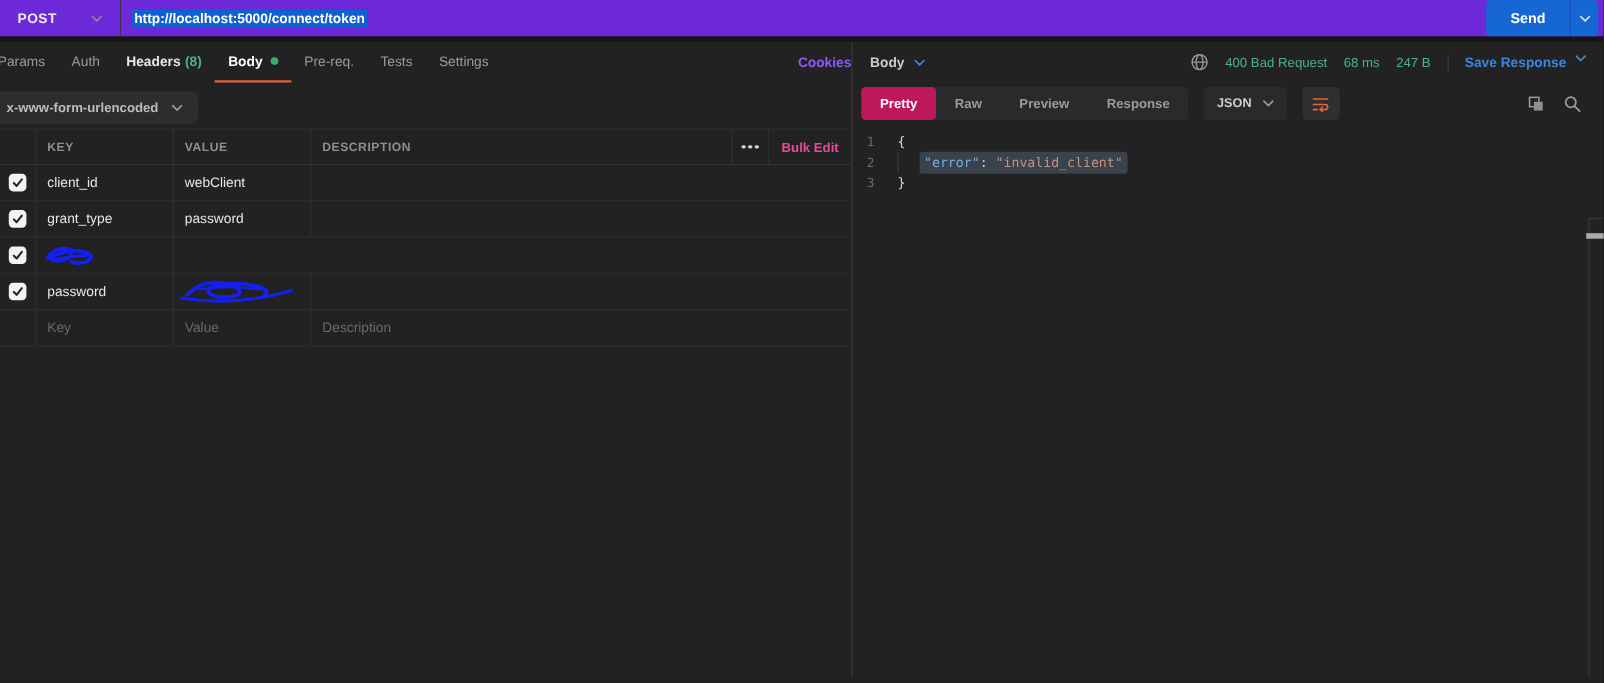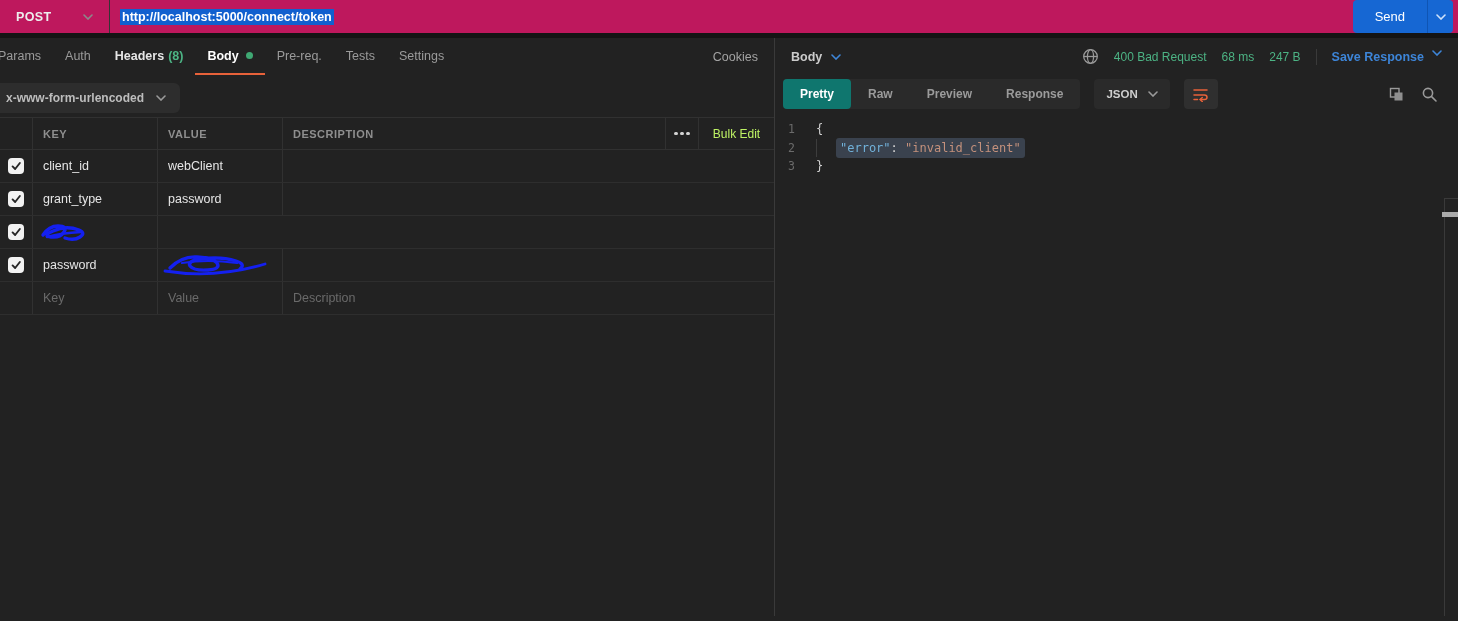--- a/index.html
+++ b/index.html
@@ -3,57 +3,57 @@
 <meta charset="utf-8">
 <style>
   * { margin:0; padding:0; box-sizing:border-box; }
   html,body { background:#141414; }
   .app {
     position:relative; width:1458px; height:621px; overflow:hidden;
     background:#222222; font-family:"Liberation Sans", sans-serif;
     color:#e6e6e6; font-size:12.5px;
   }
   
-  .topbar { height:38px; background:#be185d; border-bottom:5px solid #141414; display:flex; align-items:stretch; }
+  .topbar { height:38px; background:#6d28d9; border-bottom:5px solid #141414; display:flex; align-items:stretch; }
   .method-select { width:110px; display:flex; align-items:center; justify-content:space-between;
     padding:0 16px 0 16px; border-right:1px solid #353535; cursor:pointer; }
   .method-label { font-weight:700; font-size:12.5px; letter-spacing:.4px; color:#ededed; }
   .url-field { flex:1; display:flex; align-items:center; padding:0 10px; }
   .url-selected { background:#1160cf; color:#ffffff; font-size:12.5px; font-weight:600; padding:1px 2px; }
   .send-wrap { display:flex; align-items:center; padding-right:5px; margin-left:20px; }
   .send-btn { height:33px; background:#1667d3; border:none; border-radius:4px 0 0 4px;
-    color:#fff; font-family:inherit; font-weight:400; font-size:13px; padding:0 22px; cursor:pointer; }
+    color:#fff; font-family:inherit; font-weight:700; font-size:13px; padding:0 22px; cursor:pointer; }
   .send-caret { height:33px; width:26px; background:#1667d3; border:none; border-left:1px solid #0f55b4;
     border-radius:0 4px 4px 0; display:flex; align-items:center; justify-content:center; cursor:pointer; }
   
   .content { display:flex; height:578px; }
   .left-pane  { width:775px; border-right:1px solid #3a3a3a; position:relative; }
   .right-pane { flex:1; position:relative; }
   
   .req-tabs { height:37px; display:flex; align-items:stretch; font-size:12.5px; color:#9b9b9b; }
   .tab { display:flex; align-items:center; padding:0 12px; cursor:pointer; border-bottom:2px solid transparent; }
   .tab:first-child { margin-left:-14px; }
   .tab .count { color:#4cb384; margin-left:4px; }
   .tab.strong { color:#e6e6e6; font-weight:600; }
   .tab.active { color:#ffffff; font-weight:600; border-bottom-color:#e8623a; }
   .tab-dot { width:7px; height:7px; border-radius:50%; background:#3fa873; margin-left:7px; }
-  .cookies-link { margin-left:auto; margin-right:16px; align-self:center; color:#a3a3a3; font-weight:400; cursor:pointer; }
+  .cookies-link { margin-left:auto; align-self:center; color:#8b5cf6; font-weight:700; cursor:pointer; }
   
   .mode-row { height:38px; display:flex; align-items:flex-end; }
   .mode-pill { margin-left:-8px; background:#2d2d2d; border-radius:6px; height:30px; display:flex;
     align-items:center; gap:12px; padding:0 14px; color:#bdbdbd; font-size:12px; font-weight:600; cursor:pointer; }
   
   .kv-table { margin-top:4px; }
   .kv-header { display:grid; grid-template-columns:33px 125px 125px 1fr 33px 75px; height:33px;
     border-top:1px solid #313131; border-bottom:1px solid #313131; color:#8f8f8f;
     font-size:11px; font-weight:700; letter-spacing:.5px; }
   .kv-header > div { display:flex; align-items:center; padding:0 10px; border-right:1px solid #313131; }
   .kv-header > div:last-child { border-right:none; }
   .hcell-dots { justify-content:center; padding:0 !important; cursor:pointer; }
-  .hcell-bulk { justify-content:center; color:#bef264; font-size:12px; font-weight:400; letter-spacing:0; cursor:pointer; }
+  .hcell-bulk { justify-content:center; color:#ec4899; font-size:12px; font-weight:700; letter-spacing:0; cursor:pointer; }
   .kv-row { display:grid; grid-template-columns:33px 125px 125px 1fr; height:33px; border-bottom:1px solid #2e2e2e; }
   .kv-row > div { display:flex; align-items:center; padding:0 10px; border-right:1px solid #313131; overflow:visible; }
   .kv-row > div:last-child { border-right:none; }
   .cell-check { justify-content:center; padding:0 !important; cursor:pointer; }
   .checkbox { width:16px; height:16px; background:#f2f2f2; border-radius:4px; display:flex;
     align-items:center; justify-content:center; }
   .kv-row .k, .kv-row .v { color:#e6e6e6; font-size:12.5px; cursor:text;text-align:center; }
   .kv-row.placeholder > div { color:#6a6a6a; }
   .scribble { position:relative; z-index:3; margin-left:-6px; }
   .dots3 { display:flex; gap:2.5px; }
@@ -63,21 +63,21 @@
   .body-select { display:flex; align-items:center; gap:9px; color:#cccccc; font-weight:600; font-size:12.5px; cursor:pointer; }
   .resp-meta { margin-left:auto; display:flex; align-items:center; gap:15px; font-size:12px; }
   .meta-green { color:#4cb384; }
   .meta-div { width:1px; height:16px; background:#3a3a3a; }
   .save-response { display:flex; align-items:flex-start; gap:8px; color:#3d85d8; font-weight:600; font-size:12.5px; cursor:pointer; }
   
   .resp-toolbar { height:38px; display:flex; align-items:center; padding:0 12px 0 8px; }
   .seg { display:flex; background:#2a2a2a; border-radius:4px; height:30px; align-items:center; }
   .seg-item { padding:0 17px; height:30px; line-height:30px; color:#9b9b9b; font-size:12px; font-weight:600;
     border-radius:4px; cursor:pointer; }
-  .seg-item.active { background:#0f766e; color:#ffffff; }
+  .seg-item.active { background:#be185d; color:#ffffff; }
   .json-pill { margin-left:14px; background:#2a2a2a; border-radius:4px; height:30px; padding:0 12px;
     display:flex; align-items:center; gap:10px; color:#cfcfcf; font-weight:700; font-size:11.5px; cursor:pointer; }
   .wrap-btn { margin-left:14px; width:34px; height:30px; background:#2f2f2f; border-radius:4px;
     display:flex; align-items:center; justify-content:center; cursor:pointer; }
   .tool-icons { margin-left:auto; display:flex; align-items:center; gap:16px; padding-right:8px; }
   .tool-icons > span { cursor:pointer; display:flex; }
   
   .code-area { position:relative; padding-top:7px; font-family:"DejaVu Sans Mono", monospace;
     font-size:12px; line-height:18.5px; color:#d4d4d4; height:503px; }
   .code-line { display:flex; align-items:center; height:18.5px; }

